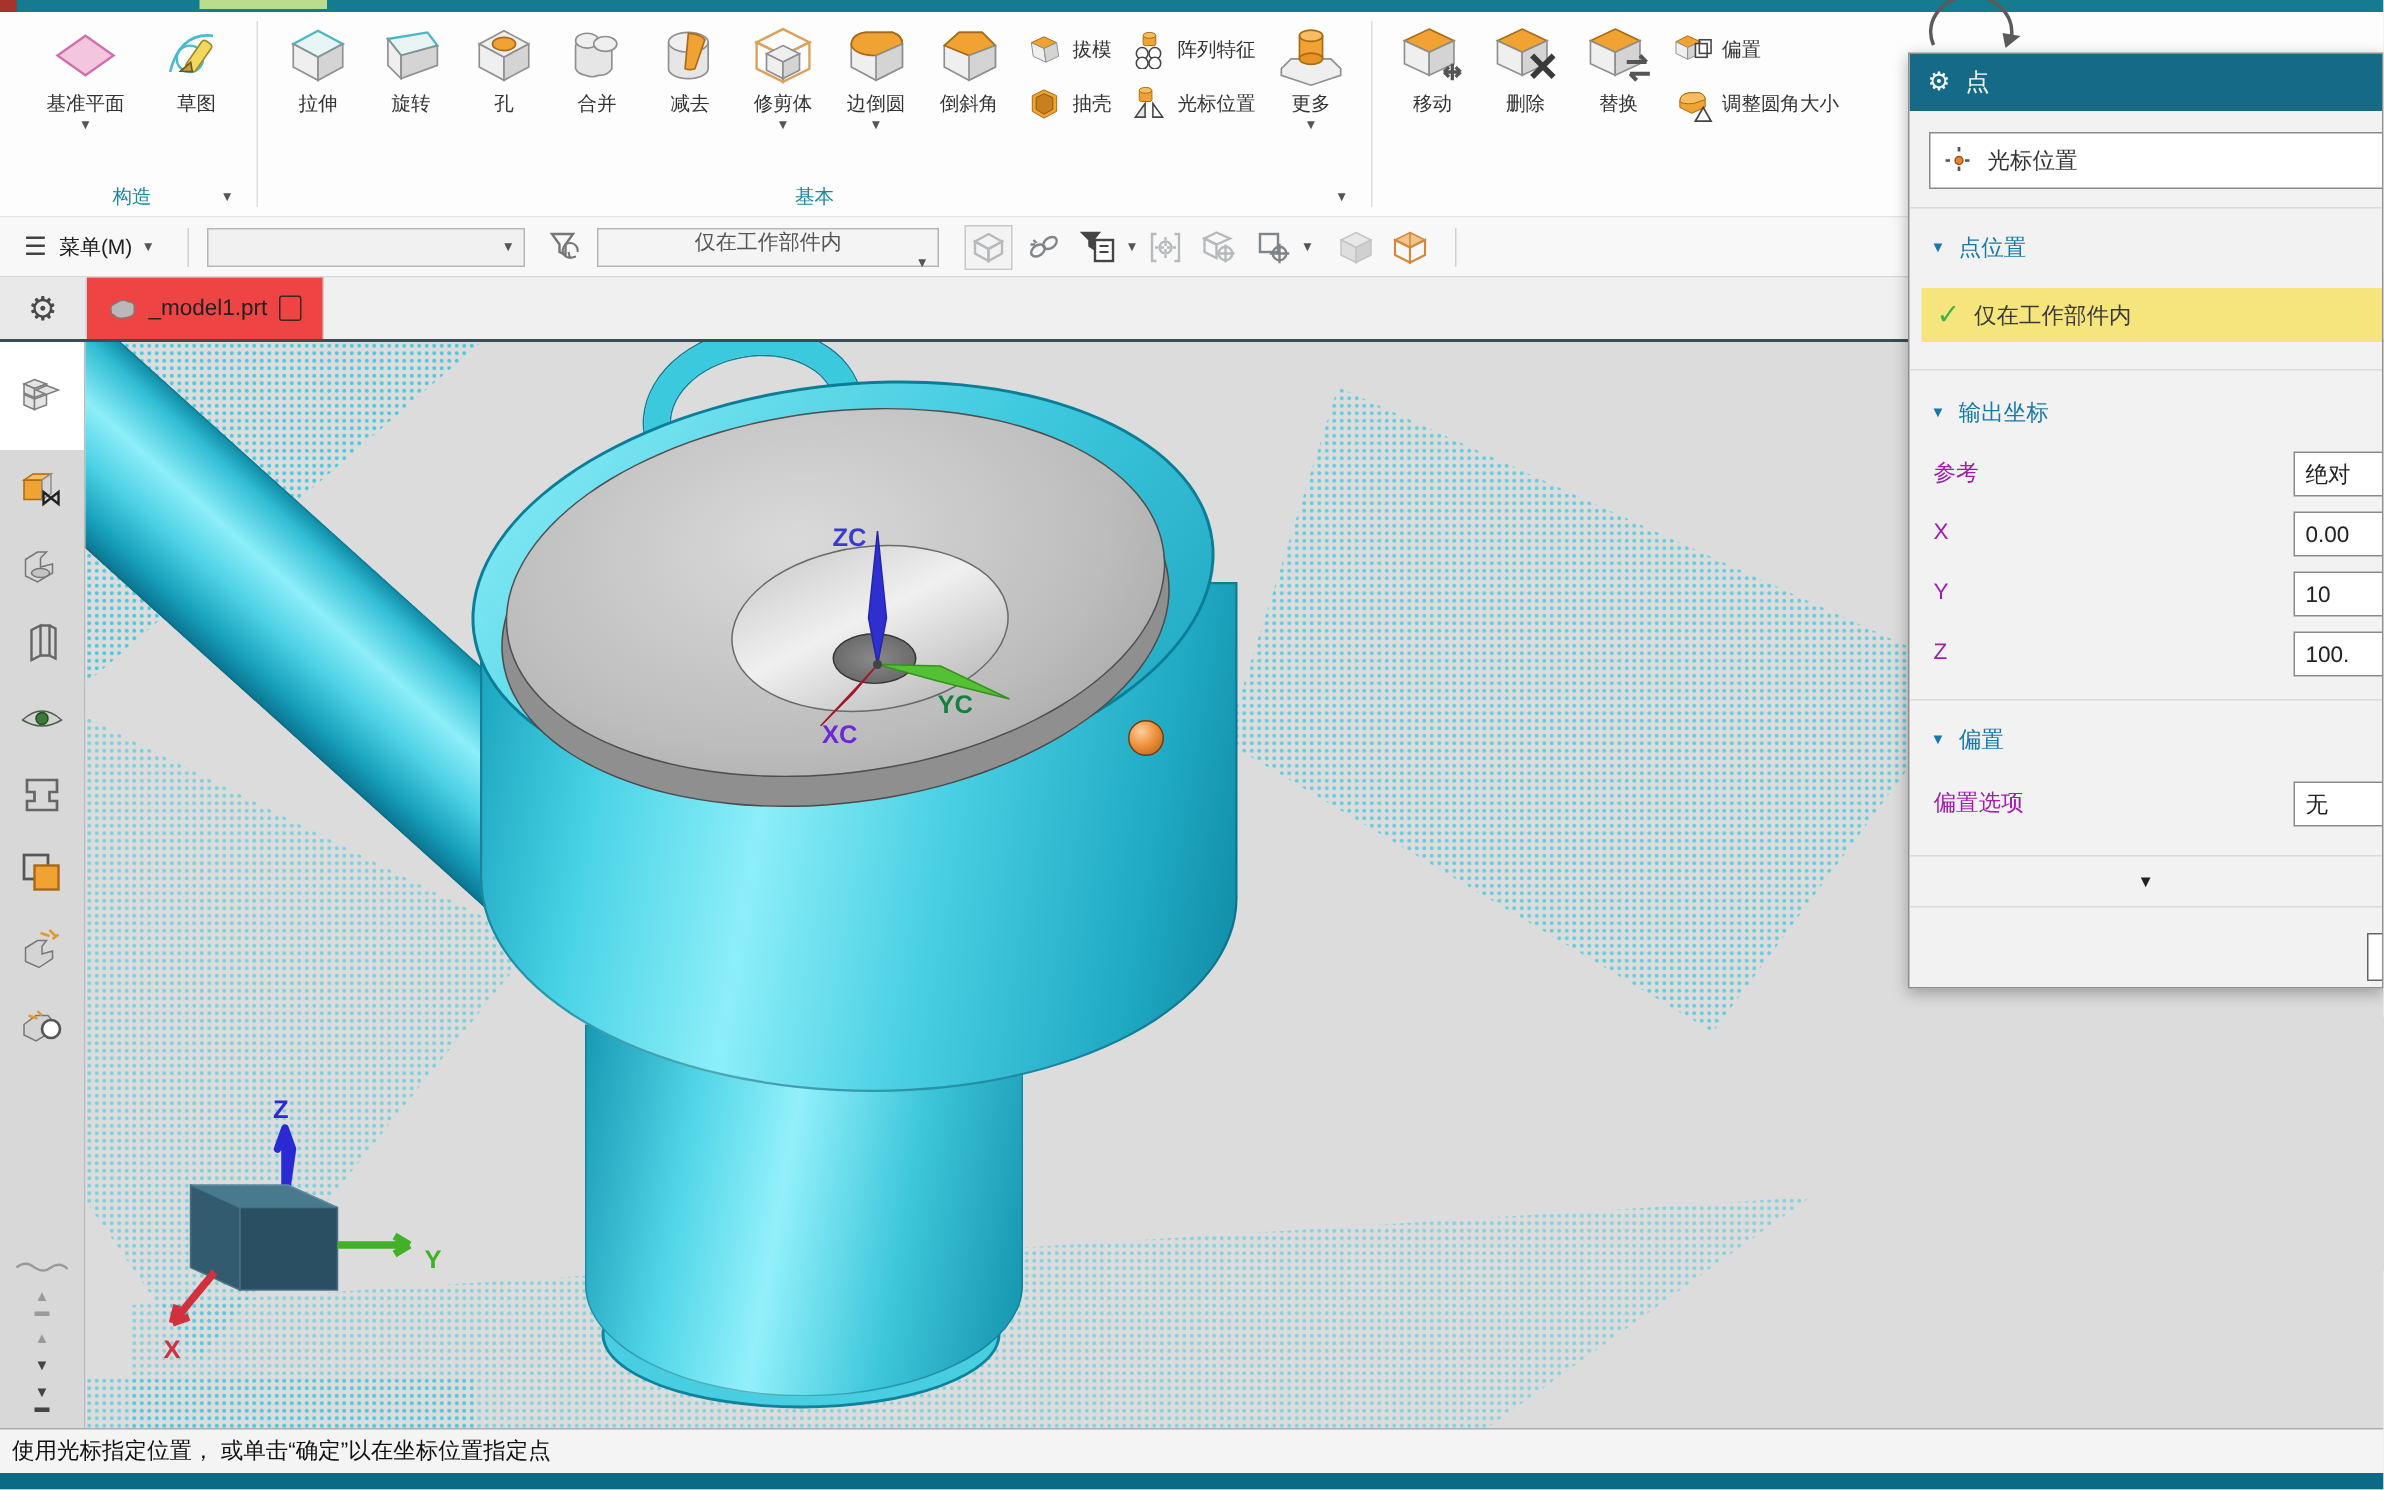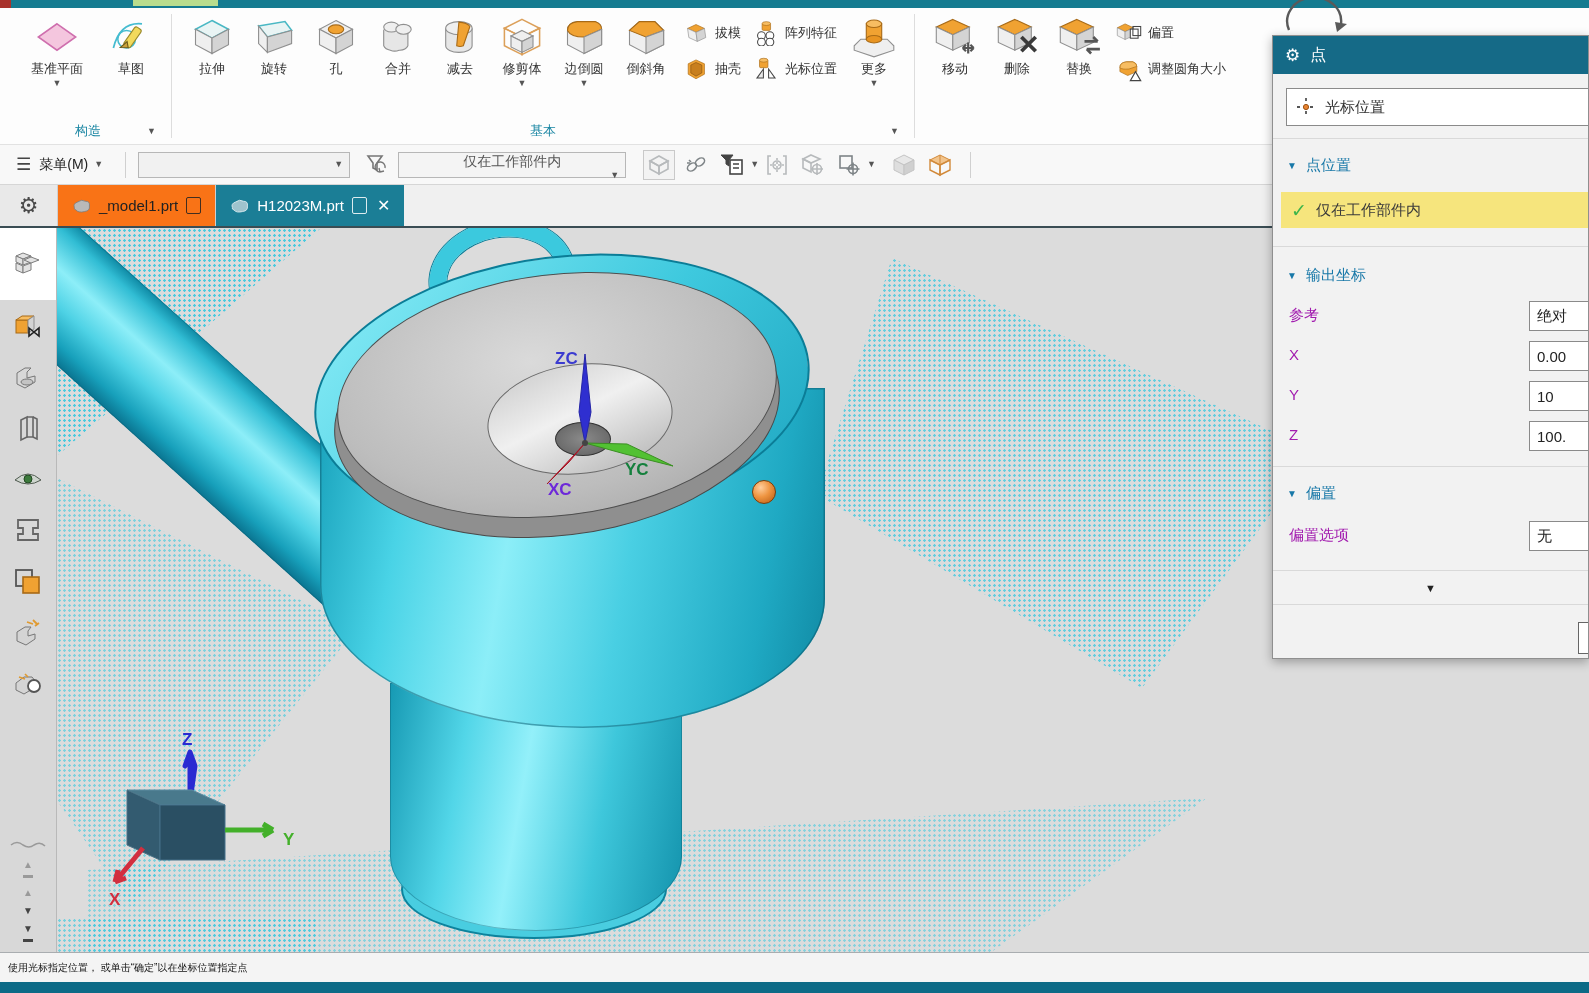--- a/index.html
+++ b/index.html
@@ -48,21 +48,21 @@
   .tool-ico{width:30px;height:28px;display:flex;align-items:center;justify-content:center;margin:0 3px;}
   .tool-ico.boxed{border:1px solid #c9c9c9;background:#f3f3f3;}
   .tico{stroke:#b7babc;fill:none;stroke-width:1.6;}
   .tico2{stroke:#7e8487;fill:none;stroke-width:1.6;}
   
   .tab-row{position:absolute;left:0;top:185px;width:100%;height:43px;background:#f0f0f0;
            border-bottom:2px solid #3a4d54;display:flex;box-sizing:border-box;}
   .gear-tile{width:57px;display:flex;align-items:center;justify-content:center;background:#e9e9e9;
              border-right:1px solid #cfcfcf;font-size:22px;color:#4a4a4a;}
   .tab{display:flex;align-items:center;gap:8px;padding:0 14px;font-size:15px;}
-  .tab.inactive{background:#f97316;color:#222;border-right:1px solid #cfcfcf;}
+  .tab.inactive{background:#ef4444;color:#222;border-right:1px solid #cfcfcf;}
   .tab.active{background:#1b7e96;color:#fff;}
   .doc-ico{width:13px;height:15px;border:1.6px solid currentColor;border-radius:2px;position:relative;opacity:.85;}
   .tab .close{font-size:16px;line-height:16px;margin-left:2px;}
   
   .main{position:absolute;left:0;top:228px;width:100%;height:724px;display:flex;}
   .sidebar{width:57px;background:#d8d8d8;border-right:1px solid #b9b9b9;display:flex;
            flex-direction:column;align-items:center;box-sizing:border-box;padding-top:16px;}
   .sb{width:34px;height:34px;display:flex;align-items:center;justify-content:center;margin-bottom:17px;}
   .sb.active{width:56px;height:72px;background:#fff;margin-top:-16px;margin-bottom:10px;}
   .sb svg{width:30px;height:30px;}
@@ -94,21 +94,21 @@
           align-items:center;gap:9px;padding-left:10px;color:#3a3a3a;}
   .check{color:#3cb54a;font-size:19px;font-weight:bold;}
   .frow-label{position:absolute;left:16px;color:#a21caf;}
   .field{position:absolute;left:256px;width:84px;height:30px;background:#fff;border:1px solid #8a8a8a;
          display:flex;align-items:center;padding-left:7px;box-sizing:border-box;color:#222;}
   .mid-collapse{position:absolute;left:0;right:0;text-align:center;color:#222;font-size:11px;}
   .btn-sliver{position:absolute;right:-2px;width:10px;height:30px;background:#fff;border:1px solid #666;}
   
   .status-bar{position:absolute;left:0;top:952px;width:100%;height:30px;background:#f4f4f4;
               border-top:1px solid #a9adb0;display:flex;align-items:center;padding-left:8px;
-              box-sizing:border-box;font-size:10px;color:#111;}
+              box-sizing:border-box;font-size:15px;color:#111;}
   .bottom-strip{position:absolute;left:0;top:982px;width:100%;height:11px;background:#0c6a86;}
 </style>
 </head>
 <body>
 
 <div class="top-strip">
   <div class="rec-marker"></div>
   <div class="progress-seg"></div>
 </div>
 
@@ -421,28 +421,20 @@
 
 <div class="tab-row">
   <div class="gear-tile">⚙</div>
   <div class="tab inactive">
     <svg width="19" height="16" viewBox="0 0 24 20">
       <path d="M3,12 q-2,-5 4,-7 q5,-4 10,-1 q6,0 5,6 q1,6 -6,7 q-8,2 -11,-2 q-3,-1 -2,-3" fill="#b9b9b9" stroke="#7c7c7c"></path>
     </svg>
     <span>_model1.prt</span>
     <span class="doc-ico"></span>
   </div>
-  <div class="tab active">
-    <svg width="19" height="16" viewBox="0 0 24 20">
-      <path d="M3,12 q-2,-5 4,-7 q5,-4 10,-1 q6,0 5,6 q1,6 -6,7 q-8,2 -11,-2 q-3,-1 -2,-3" fill="#9fc3cd" stroke="#e8f4f6"></path>
-    </svg>
-    <span>H12023M.prt</span>
-    <span class="doc-ico"></span>
-    <span class="close">✕</span>
-  </div>
 </div>
 
 <div class="main">
 
   <div class="sidebar">
     <div class="sb active">
       <svg viewBox="0 0 30 30">
           <g fill="#e3e3e3" stroke="#7d7d7d">
             <polygon points="10,4 18,7 10,10 3,7"></polygon>
             <polygon points="3,7 10,10 10,16 3,13"></polygon>

